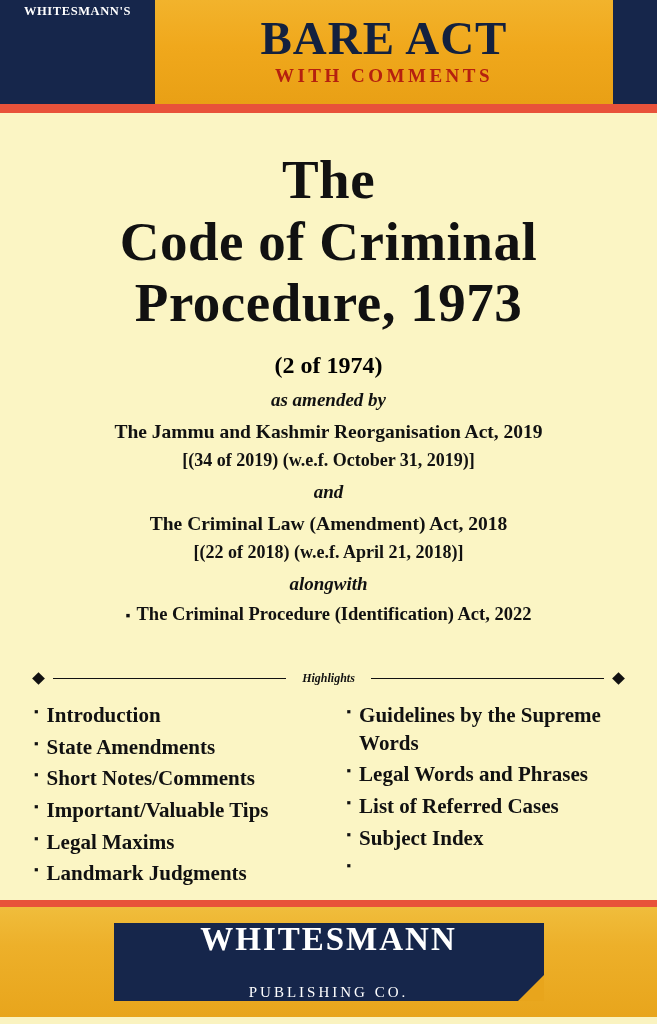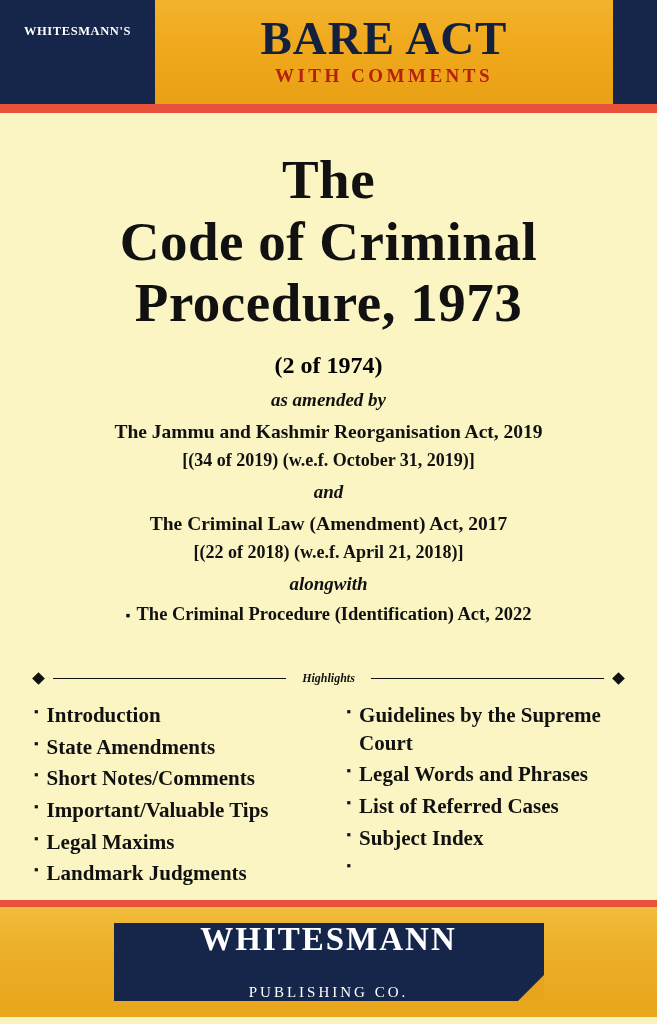--- a/index.html
+++ b/index.html
@@ -31,21 +31,21 @@
     align-items: stretch;
     overflow: hidden;
   }
   .top-banner .navy-left {
     width: 155px;
     background: #16264b;
     position: relative;
     display: flex;
     align-items: flex-start;
     justify-content: center;
-    padding-top: 24px;
+    padding-top: 4px;
   }
   .brandmark {
     color: #ffffff;
     font-family: "Liberation Serif", serif;
     font-weight: bold;
     font-size: 12.5px;
     letter-spacing: 0.6px;
     white-space: nowrap;
   }
   .top-banner .gold-center {
@@ -295,21 +295,21 @@
     <div class="title-block">
       <div class="title-line">The</div>
       <div class="title-line">Code of Criminal</div>
       <div class="title-line">Procedure, 1973</div>
 
       <div class="act-number">(2 of 1974)</div>
       <div class="amend-italic">as amended by</div>
       <div class="amend-line">The Jammu and Kashmir Reorganisation Act, 2019</div>
       <div class="amend-sub">[(34 of 2019) (w.e.f. October 31, 2019)]</div>
       <div class="amend-italic">and</div>
-      <div class="amend-line">The Criminal Law (Amendment) Act, 2017</div>
+      <div class="amend-line">The Criminal Law (Amendment) Act, 2018</div>
       <div class="amend-sub">[(22 of 2018) (w.e.f. April 21, 2018)]</div>
       <div class="amend-italic">alongwith</div>
       <div class="bullet-line sq">The Criminal Procedure (Identification) Act, 2022</div>
     </div>
 
     <div class="highlights-wrap">
       <div class="hl-header">
         <span class="hl-diamond"></span>
         <span class="hl-rule"></span>
         <span class="hl-label">Highlights</span>
@@ -341,21 +341,21 @@
           </div>
           <div class="hl-item">
             <span class="mark">▪</span>
             <span>Landmark Judgments</span>
           </div>
         </div>
 
         <div class="hl-col right">
           <div class="hl-item">
             <span class="mark">▪</span>
-            <span>Guidelines by the Supreme Court</span>
+            <span>Guidelines by the Supreme Words</span>
           </div>
           <div class="hl-item">
             <span class="mark">▪</span>
             <span>Legal Words and Phrases</span>
           </div>
           <div class="hl-item">
             <span class="mark">▪</span>
             <span>List of Referred Cases</span>
           </div>
           <div class="hl-item">

